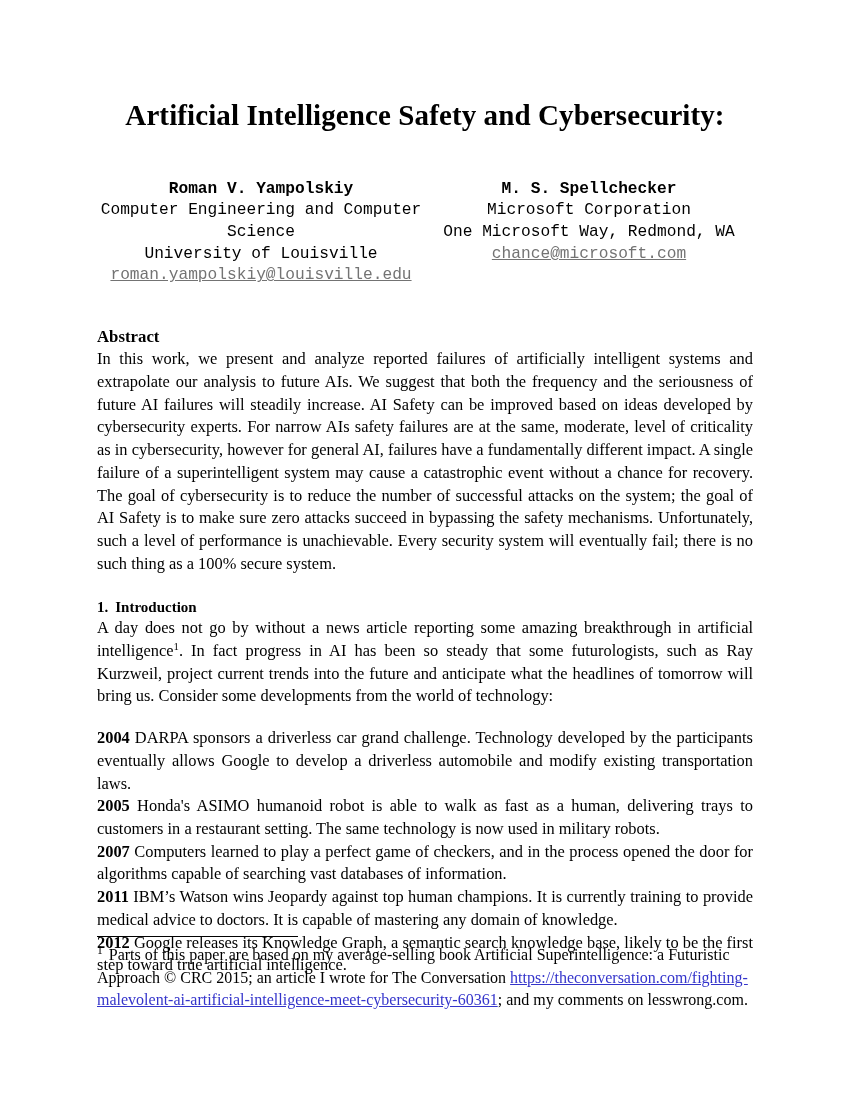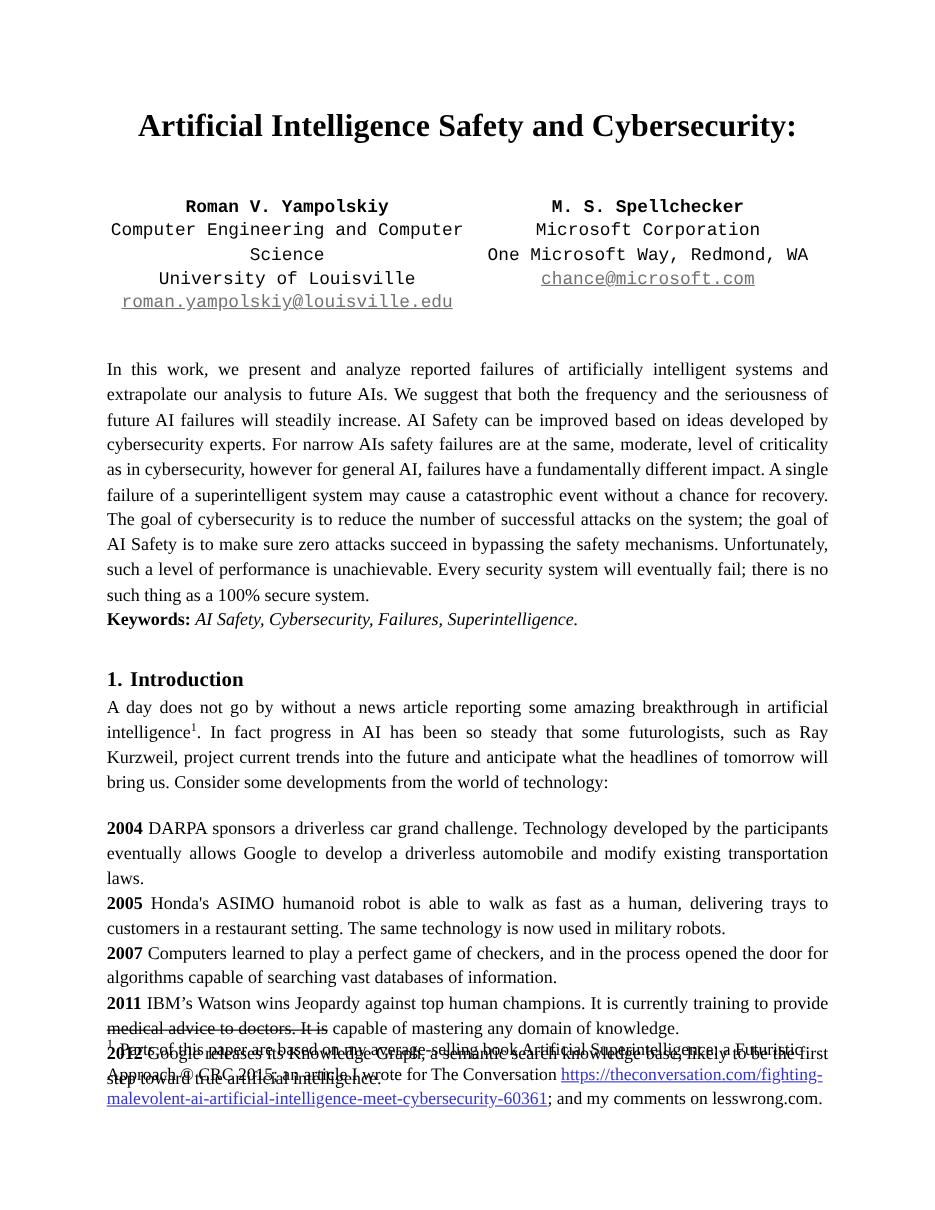--- a/index.html
+++ b/index.html
@@ -78,23 +78,23 @@
     text-align: justify;
     text-justify: inter-word;
   }
   .keywords {
     margin-top: 19px;
   }
   .keywords .kw-label { font-weight: bold; }
   .keywords .kw-list { font-style: italic; }
 
   .intro-head {
-    margin-top: 31px;
+    margin-top: 21px;
     font-weight: bold;
-    font-size: 19px;
+    font-size: 15px;
   }
   .intro-head .num { margin-right: 7px; }
 
   .intro-para { margin-top: 2px; }
 
   sup.fn {
     font-size: 0.66em;
     vertical-align: super;
     line-height: 0;
   }
@@ -162,26 +162,23 @@
     <div class="author-col">
       <span class="name">M. S. Spellchecker</span>
       <span class="aff">Microsoft Corporation</span>
       <span class="aff">One Microsoft Way, Redmond, WA</span>
       <a class="email" href="#">chance@microsoft.com</a>
     </div>
   </div>
 
   <div class="body">
 
+    <div class="abstract-head">Abstract</div>
     <p class="just">In this work, we present and analyze reported failures of artificially intelligent systems and extrapolate our analysis to future AIs. We suggest that both the frequency and the seriousness of future AI failures will steadily increase. AI Safety can be improved based on ideas developed by cybersecurity experts. For narrow AIs safety failures are at the same, moderate, level of criticality as in cybersecurity, however for general AI, failures have a fundamentally different impact. A single failure of a superintelligent system may cause a catastrophic event without a chance for recovery. The goal of cybersecurity is to reduce the number of successful attacks on the system; the goal of AI Safety is to make sure zero attacks succeed in bypassing the safety mechanisms. Unfortunately, such a level of performance is unachievable. Every security system will eventually fail; there is no such thing as a 100% secure system.</p>
 
-    <p class="just keywords">
-      <span class="kw-label">Keywords:</span>
-      <span class="kw-list">AI Safety, Cybersecurity, Failures, Superintelligence.</span>
-    </p>
 
     <div class="intro-head">
       <span class="num">1.</span><span>Introduction</span>
     </div>
 
     <p class="just intro-para"><span>A day does not go by without a news article reporting some amazing breakthrough in artificial intelligence</span><sup class="fn">1</sup><span>. In fact progress in AI has been so steady that some futurologists, such as Ray Kurzweil, project current trends into the future and anticipate what the headlines of tomorrow will bring us. Consider some developments from the world of technology:</span></p>
 
     <div class="timeline">
       <p class="tl-entry"><span class="year">2004</span><span> DARPA sponsors a driverless car grand challenge. Technology developed by the participants eventually allows Google to develop a driverless automobile and modify existing transportation laws.</span></p>
       <p class="tl-entry"><span class="year">2005</span><span> Honda's ASIMO humanoid robot is able to walk as fast as a human, delivering trays to customers in a restaurant setting. The same technology is now used in military robots.</span></p>

